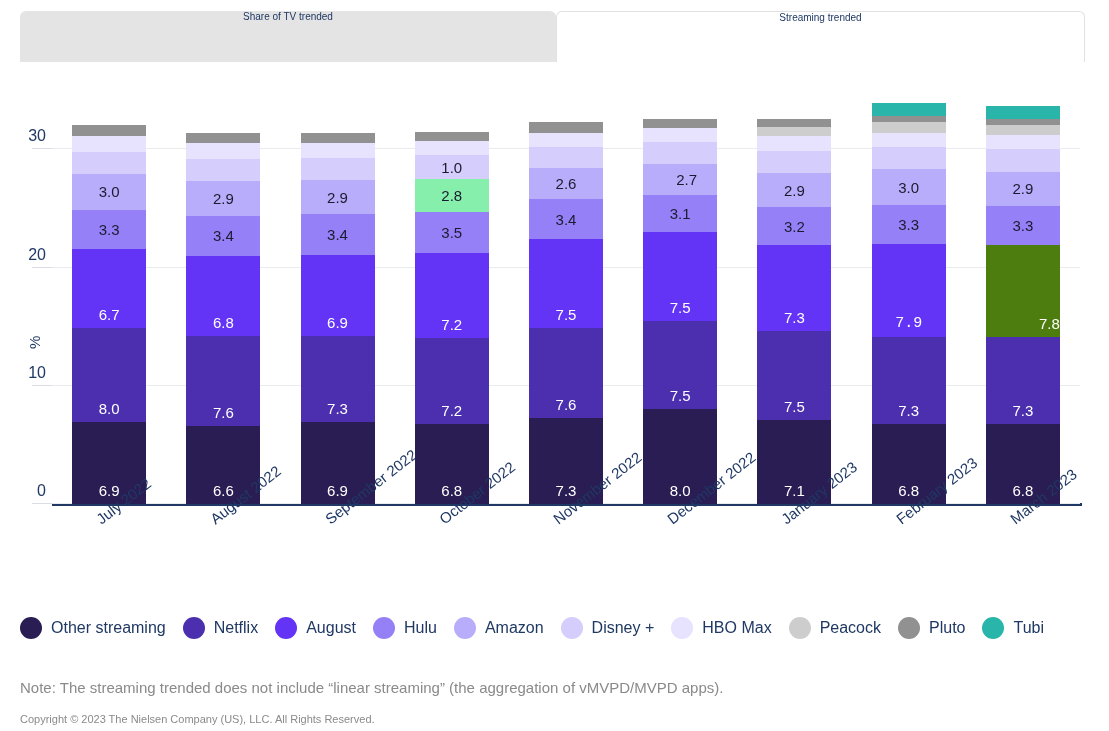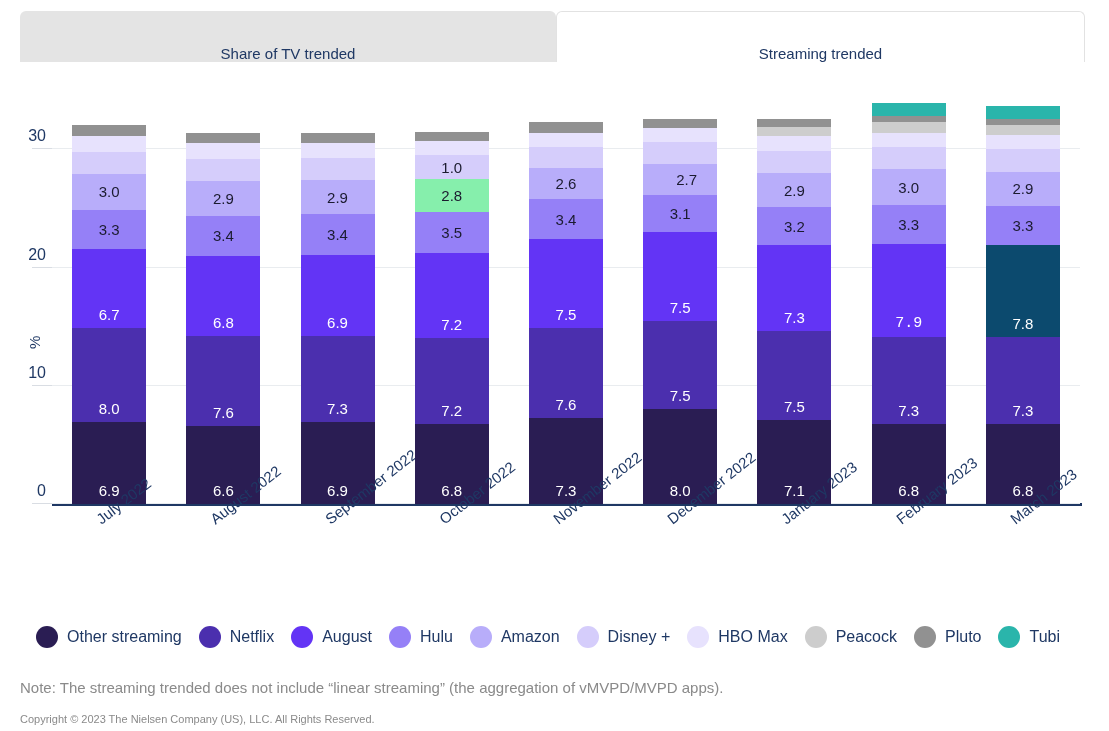--- a/index.html
+++ b/index.html
@@ -11,22 +11,22 @@
     overflow: hidden;
   }
 
   
   .tabbar {
     position: absolute; left: 0; top: 0;
     width: 1109px; height: 62px;
   }
   .tab {
     position: absolute; top: 11px; height: 51px;
-    display: flex; align-items: flex-end; justify-content: center;
-    font-size: 15px; color: #1f3864;
+    display: flex; align-items: flex-start; justify-content: center;
+    font-size: 10px; color: #1f3864;
     border-radius: 6px 6px 0 0;
     cursor: pointer;
   }
   .tab.inactive { background: #e4e4e4; }
   .tab.active {
     background: #ffffff;
     border: 1px solid #e2e2e2;
     border-bottom: none;
   }
   #tab0 { left: 20px; width: 536px; }
@@ -93,22 +93,22 @@
     font-size: 15px; color: #1f3864;
     white-space: nowrap;
     transform: rotate(-38deg);
     transform-origin: left top;
   }
 
   
   .legend {
     position: absolute; left: 0; top: 608px;
     width: 1109px; height: 40px;
-    display: flex; align-items: flex-end;
-    padding-left: 36px;
+    display: flex; align-items: center;
+    padding-left: 20px;
   }
   .legend-item {
     display: flex; align-items: center;
     margin-right: 17px;
     cursor: pointer;
   }
   .legend-dot {
     width: 22px; height: 22px; border-radius: 50%;
     margin-right: 9px; flex: 0 0 auto;
   }
@@ -325,21 +325,21 @@
         <div class="seg" style="height: 13.0059px; background: rgb(42, 181, 171);"></div>
       </div>
       <div class="xtick" style="left: 840.667px;">February 2023</div>
       <div class="bar" style="left: 933.889px; width: 74px;">
         <div class="seg" style="height: 80.4px; background: rgb(42, 29, 83); align-items: flex-end;">
           <span class="seg-label light" style="margin-bottom: 6px;">6.8</span>
         </div>
         <div class="seg" style="height: 86.3118px; background: rgb(75, 47, 174); align-items: flex-end;">
           <span class="seg-label light" style="margin-bottom: 6px;">7.3</span>
         </div>
-        <div class="seg" style="height: 92.2235px; background: #0c4a6e; align-items: flex-end;">
+        <div class="seg" style="height: 92.2235px; background: #4d7c0f; align-items: flex-end; justify-content: flex-end;">
           <span class="seg-label light" style="margin-bottom: 6px;">7.8</span>
         </div>
         <div class="seg" style="height: 39.0176px; background: rgb(149, 128, 247);">
           <span class="seg-label dark">3.3</span>
         </div>
         <div class="seg" style="height: 34.2882px; background: rgb(184, 173, 250);">
           <span class="seg-label dark">2.9</span>
         </div>
         <div class="seg" style="height: 22.4647px; background: rgb(213, 205, 251);"></div>
         <div class="seg" style="height: 14.1882px; background: rgb(231, 226, 253);"></div>

